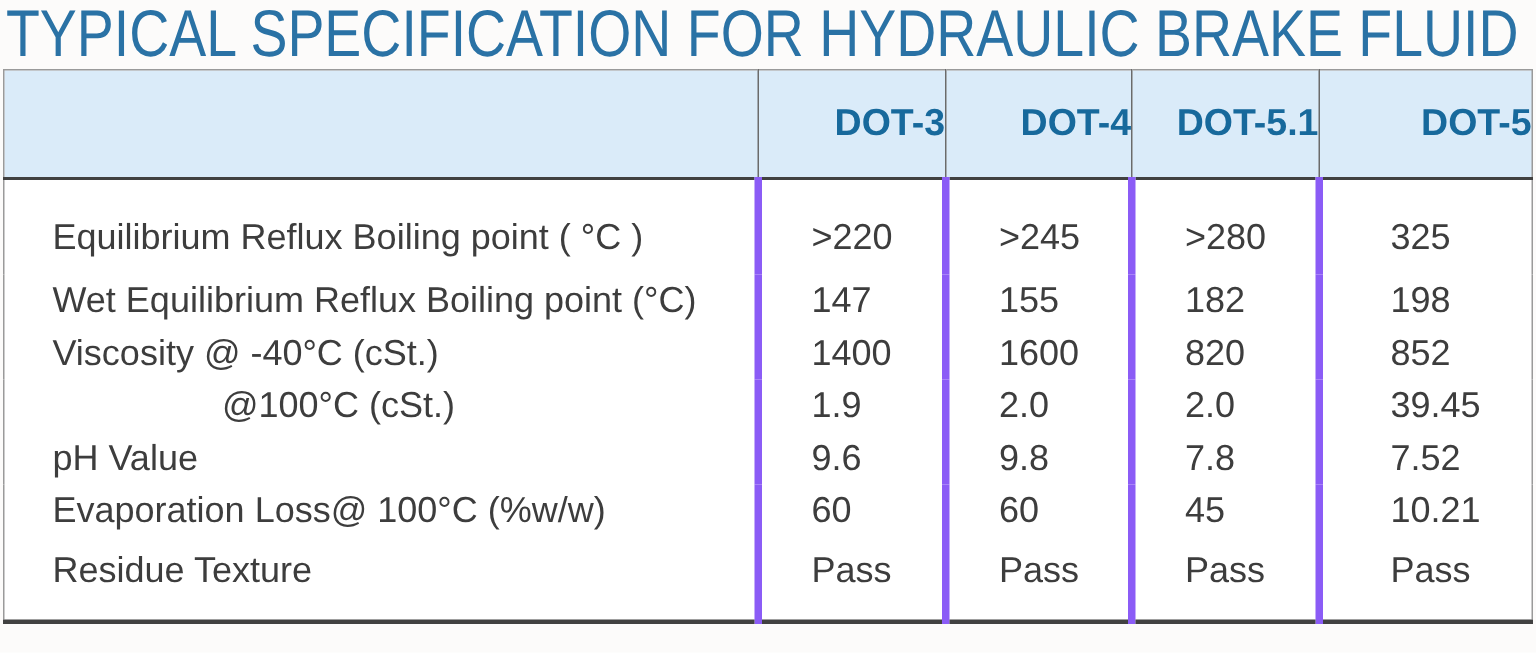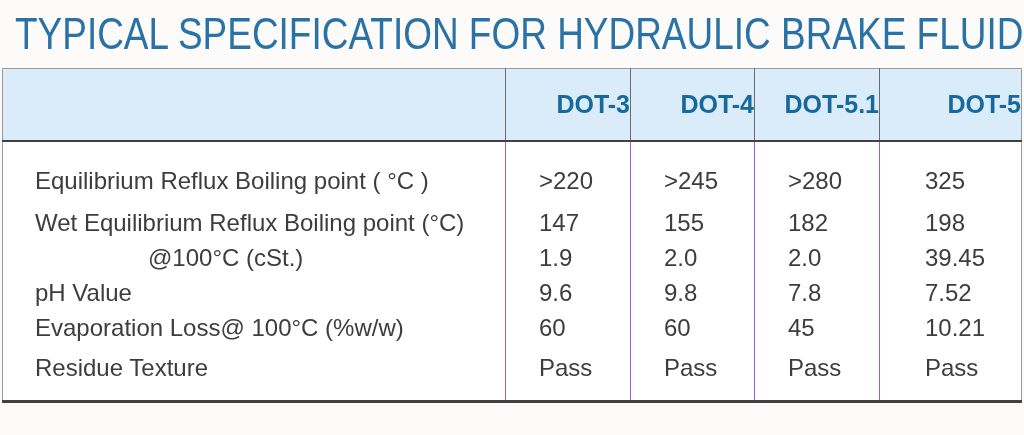--- a/index.html
+++ b/index.html
@@ -7,21 +7,21 @@
     padding: 0;
   }
   body {
     width: 1024px;
     height: 435px;
     background: #fcfbfa;
     overflow: hidden;
     font-family: "Liberation Sans", sans-serif;
   }
   .page-title {
-    margin: 13px;
+    margin: 2px;
     padding: 0 0 0 2px;
     height: 42px;
     font-size: 44px;
     line-height: 42px;
     font-weight: 400;
     color: var(--title-blue, #2a72a5);
     white-space: nowrap;
   }
   .page-title .squeeze {
     display: inline-block;
@@ -71,21 +71,21 @@
   }
   tbody td.prop {
     padding-left: 32px;
   }
   tbody td.prop.indent {
     padding-left: 145px;
     margin-left: 41px;
   }
   tbody td.val {
     padding-left: 33px;
-    border-left: 1px solid #8b5cf6;
+    border-left: 5px solid #8b5cf6;
   }
   tbody td.val.last-col {
     padding-left: 45px;
   }
   tbody tr.first td {
     padding-top: 14px;
     height: 49px;
   }
   tbody tr.last td {
     padding-bottom: 10px;
@@ -123,20 +123,27 @@
         <td class="val last-col">325</td>
       </tr>
       <tr>
     <td class="prop">Wet Equilibrium Reflux Boiling point (°C)</td>
   <td class="val">147</td>
         <td class="val">155</td>
         <td class="val">182</td>
         <td class="val last-col">198</td>
       </tr>
       <tr>
+    <td class="prop">Viscosity @ -40°C (cSt.)</td>
+  <td class="val">1400</td>
+        <td class="val">1600</td>
+        <td class="val">820</td>
+        <td class="val last-col">852</td>
+      </tr>
+      <tr>
     <td class="prop indent">@100°C (cSt.)</td>
   <td class="val">1.9</td>
         <td class="val">2.0</td>
         <td class="val">2.0</td>
         <td class="val last-col">39.45</td>
       </tr>
       <tr>
     <td class="prop">pH Value</td>
   <td class="val">9.6</td>
         <td class="val">9.8</td>

